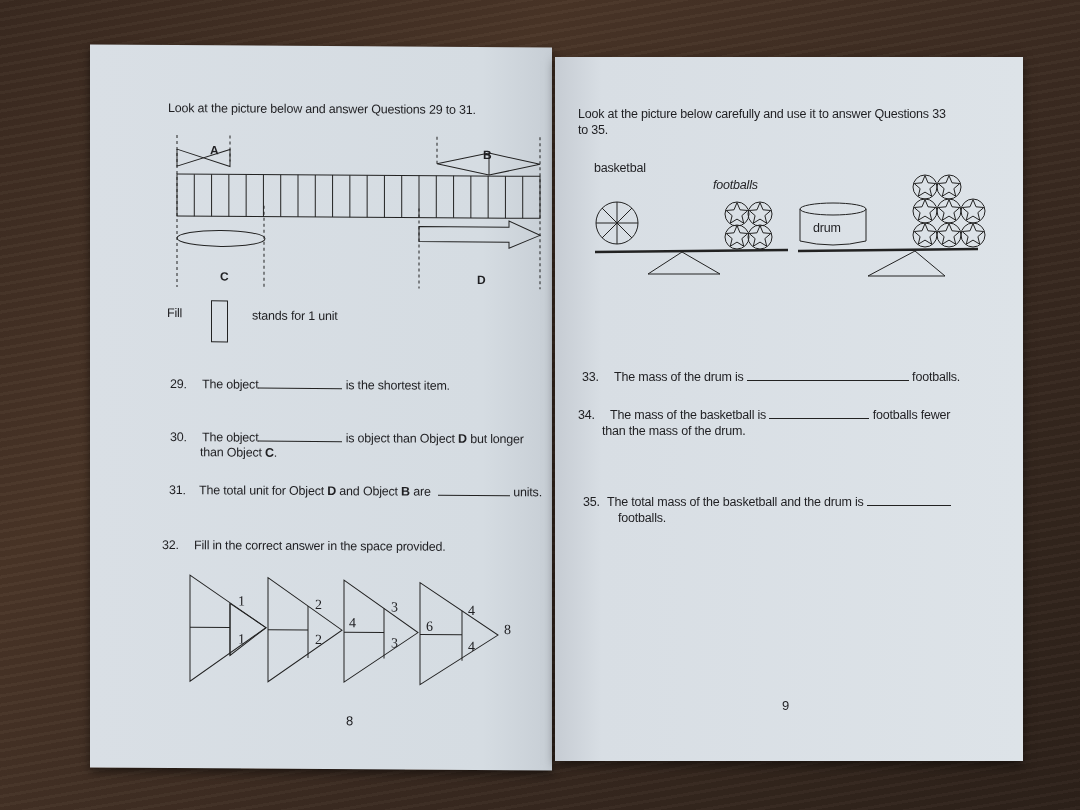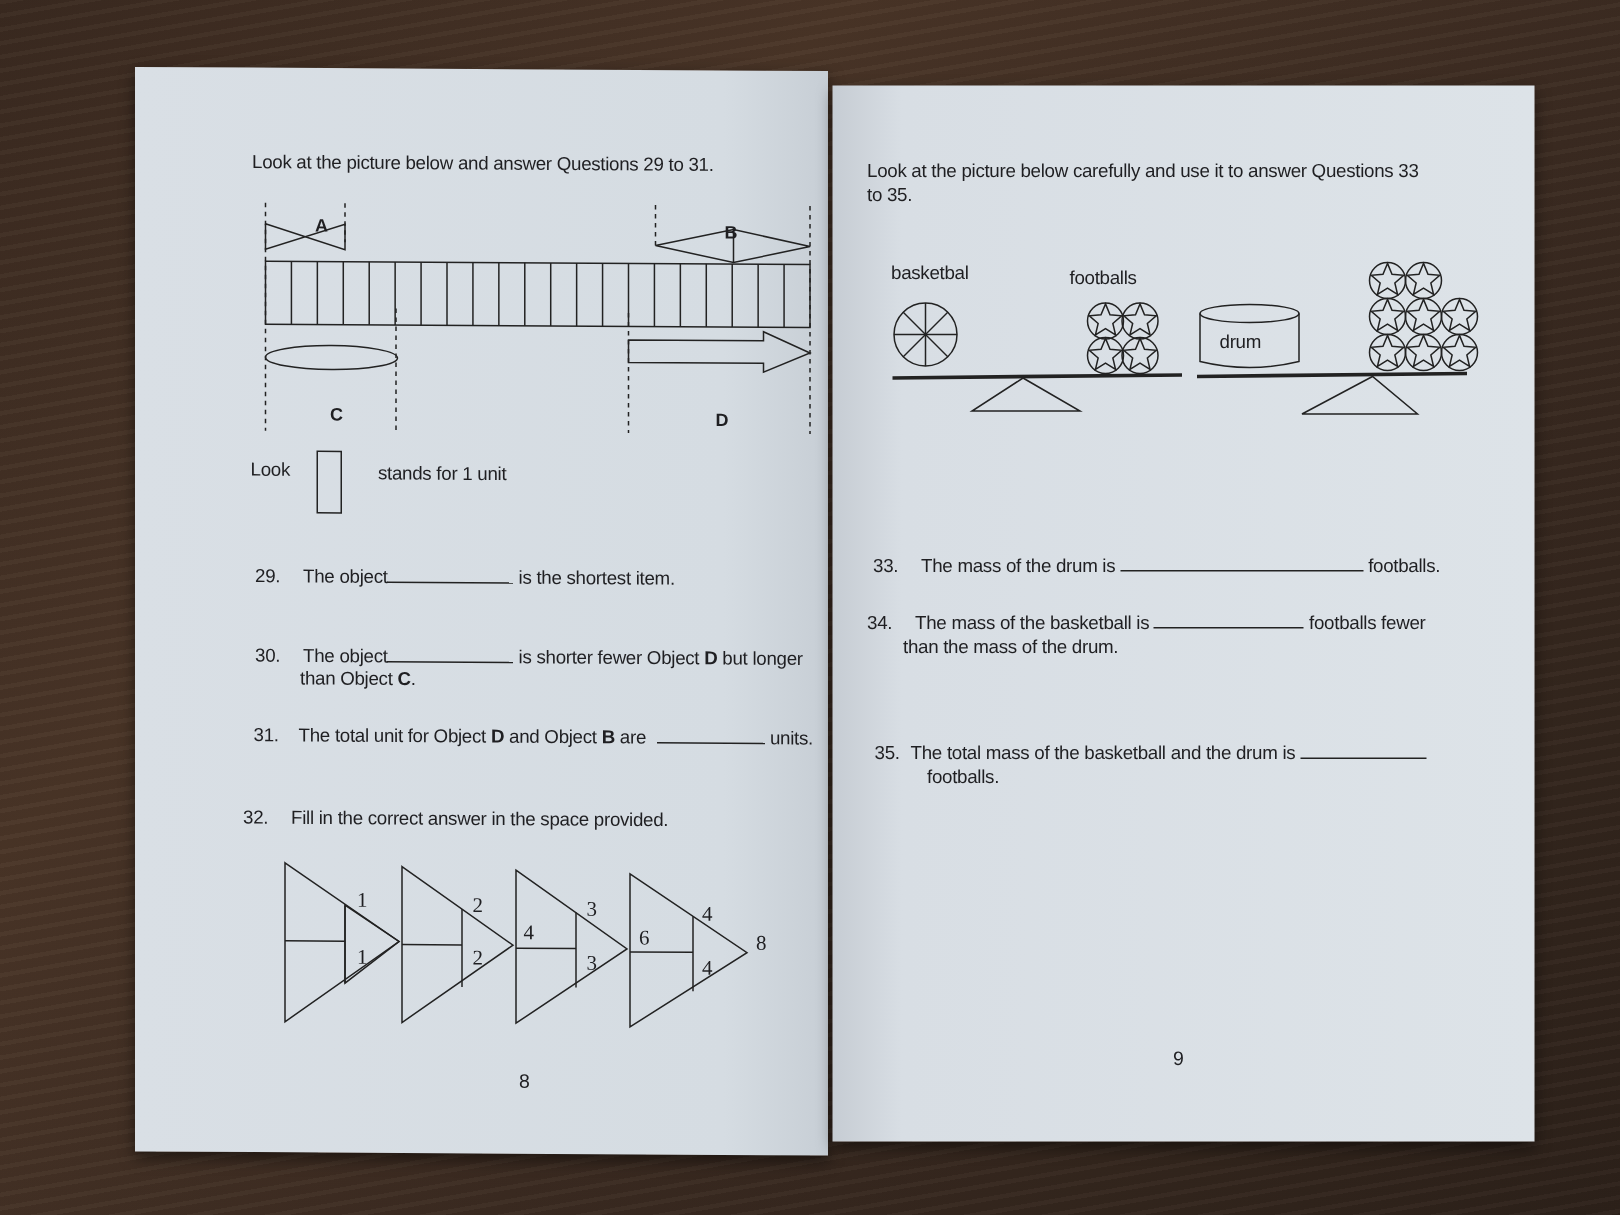--- a/index.html
+++ b/index.html
@@ -72,34 +72,34 @@
 
         <polygon points="245,90 335,90 335,84 366,98 335,111 335,105 245,105"></polygon>
       </g>
     </svg>
     <div class="abs" style="left:120px;top:98px;font-weight:bold;font-size:12px;">A</div>
     <div class="abs" style="left:393px;top:101px;font-weight:bold;font-size:12px;">B</div>
     <div class="abs" style="left:130px;top:224px;font-weight:bold;font-size:12px;">C</div>
     <div class="abs" style="left:387px;top:226px;font-weight:bold;font-size:12px;">D</div>
   </div>
 
-  <div class="abs txt" style="left:77px;top:261px;">Look</div>
+  <div class="abs txt" style="left:77px;top:261px;">Fill</div>
   <div class="abs" style="left:121px;top:255px;width:15px;height:40px;border:1px solid #222;"></div>
   <div class="abs txt" style="left:162px;top:263px;">stands for 1 unit</div>
 
   <div class="abs txt" style="left:80px;top:331px;">
     <span>29.</span>
     <span style="margin-left:12px;">The object</span><span class="blank" style="width:84px;"></span>
     <span>is the shortest item.</span>
   </div>
 
   <div class="abs txt" style="left:80px;top:384px;line-height:15px;">
     <span>30.</span>
     <span style="margin-left:12px;">The object</span><span class="blank" style="width:84px;"></span>
-    <span>is shorter fewer Object </span><b>D</b><span> but longer</span><br>
+    <span>is object than Object </span><b>D</b><span> but longer</span><br>
     <span style="margin-left:30px;">than Object </span><b>C</b><span>.</span>
   </div>
 
   <div class="abs txt" style="left:79px;top:437px;">
     <span>31.</span>
     <span style="margin-left:10px;">The total unit for Object </span><b>D</b><span> and Object </span><b>B</b><span> are</span>
     <span class="blank" style="width:72px;margin-left:4px;"></span>
     <span>units.</span>
   </div>
 
@@ -142,22 +142,22 @@
   <div class="abs pagenum" style="left:256px;top:667px;">8</div>
 </div>
 
 <div class="page page-right">
   <div class="abs txt" style="left:23px;top:49px;line-height:16px;">
     <span>Look at the picture below carefully and use it to answer Questions 33</span><br>
     <span>to 35.</span>
   </div>
 
   <div>
-    <div class="abs txt" style="left:39px;top:118px;">basketbal</div>
-    <div class="abs txt" style="left:158px;top:121px;">footballs</div>
+    <div class="abs txt" style="left:39px;top:104px;">basketbal</div>
+    <div class="abs txt" style="left:158px;top:121px;font-style:italic;">footballs</div>
     <svg width="200" height="90" style="left:40px;top:140px;">
       <g stroke="#222" stroke-width="1" fill="none">
         <g>
           <circle cx="22" cy="26" r="21"></circle>
           <line x1="22" y1="5" x2="22" y2="47"></line>
             <line x1="1" y1="26" x2="43" y2="26"></line>
           <line x1="7" y1="11" x2="37" y2="41"></line>
             <line x1="37" y1="11" x2="7" y2="41"></line>
         </g>
         <g id="fb1">

